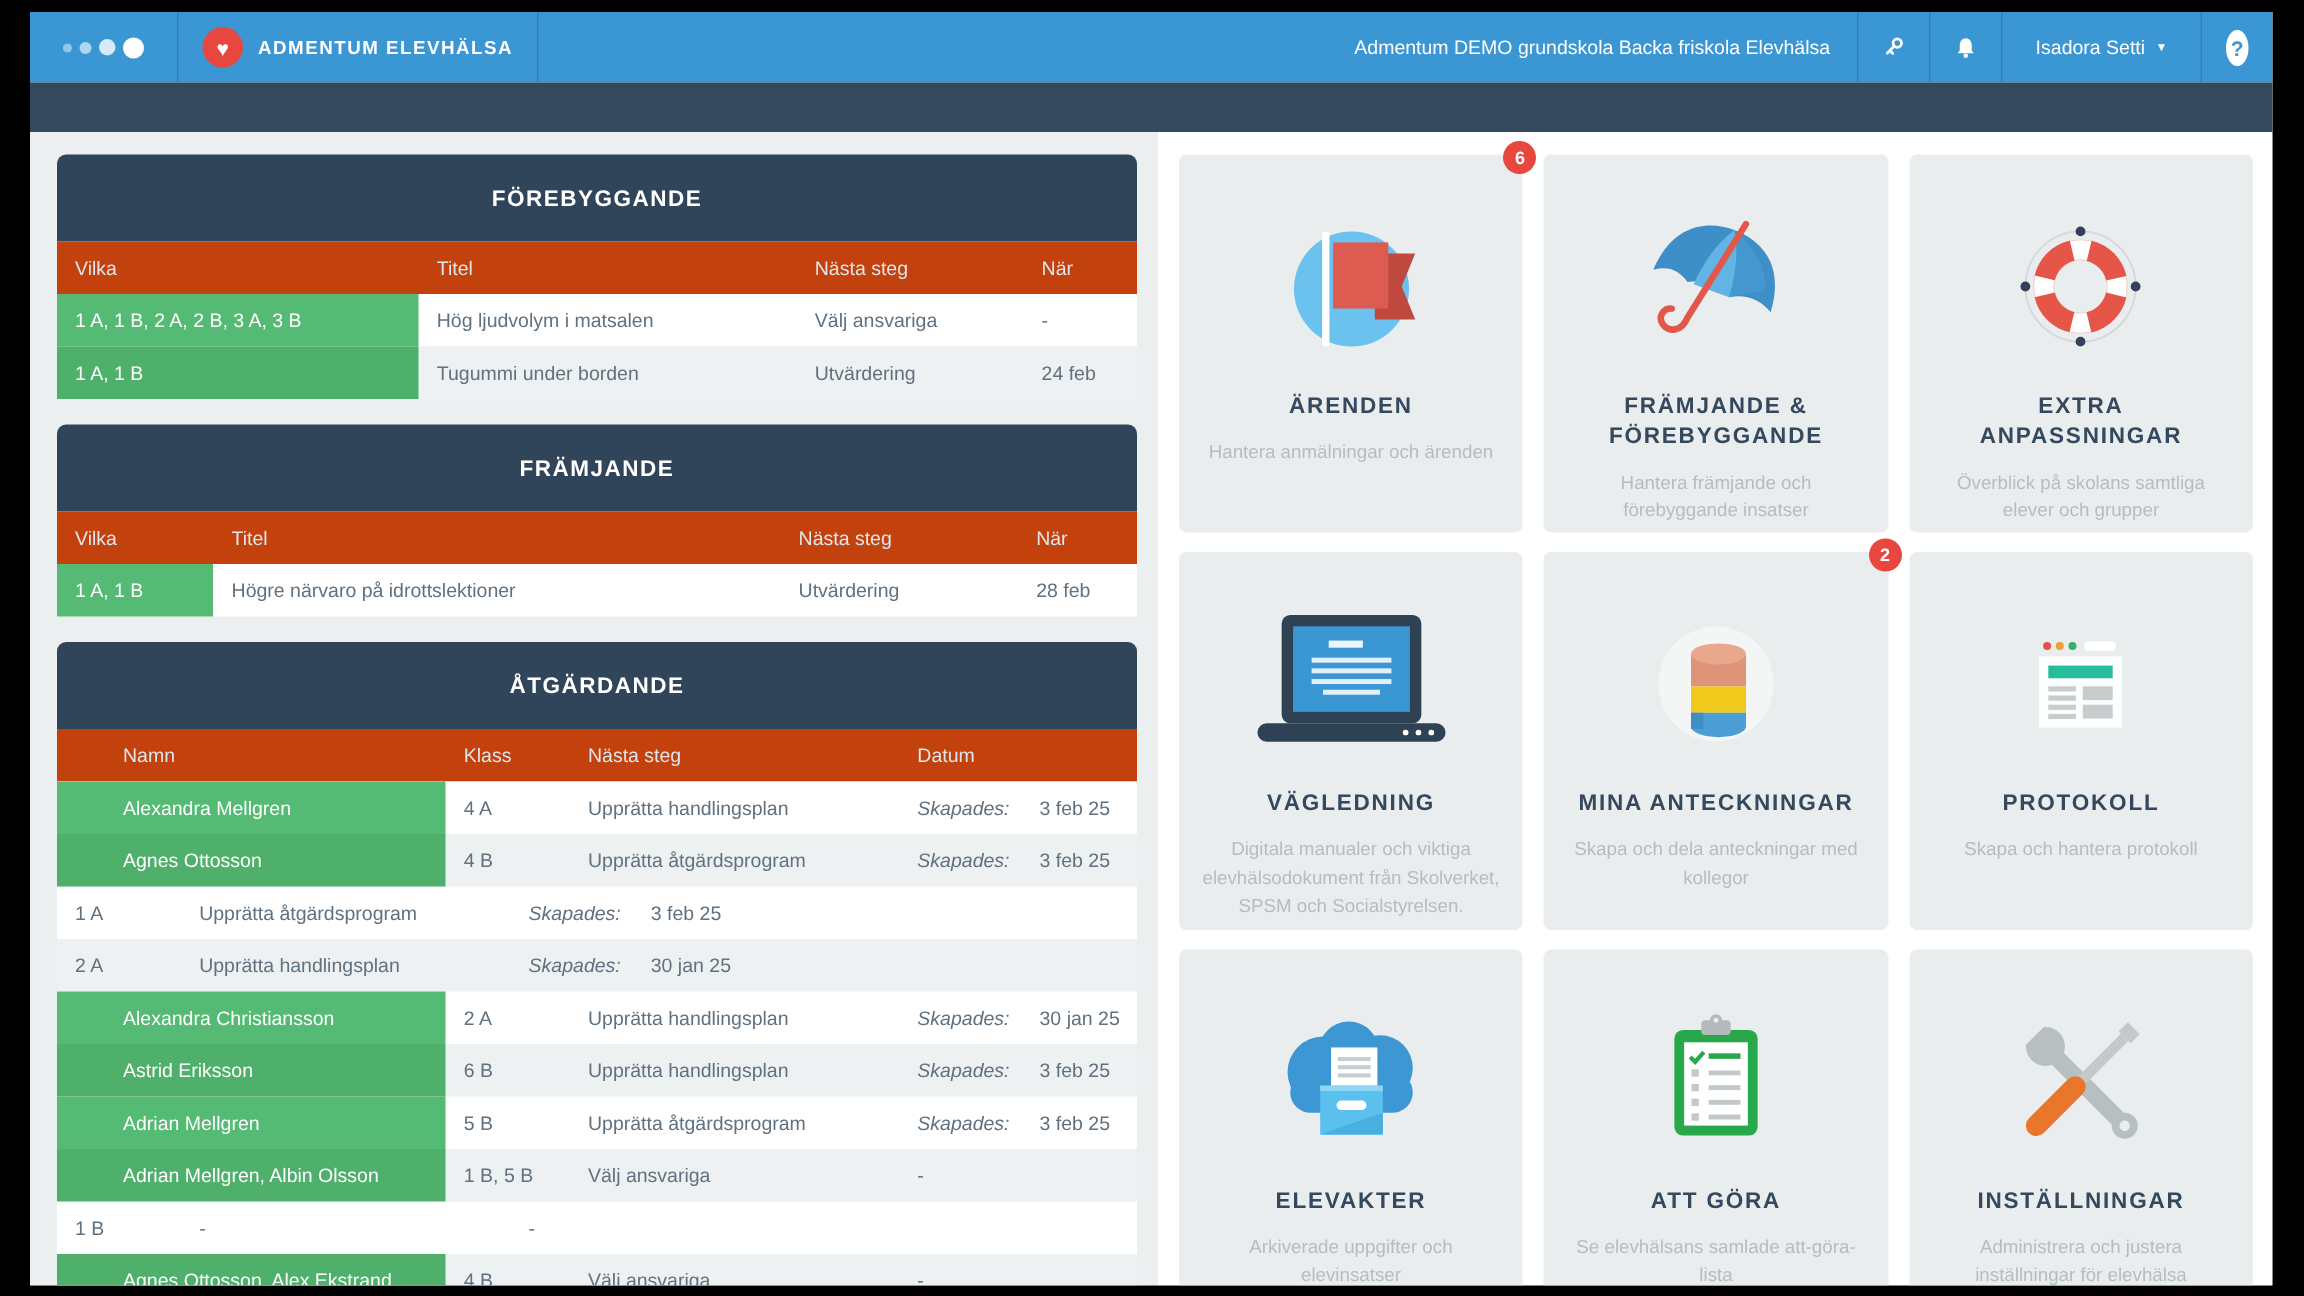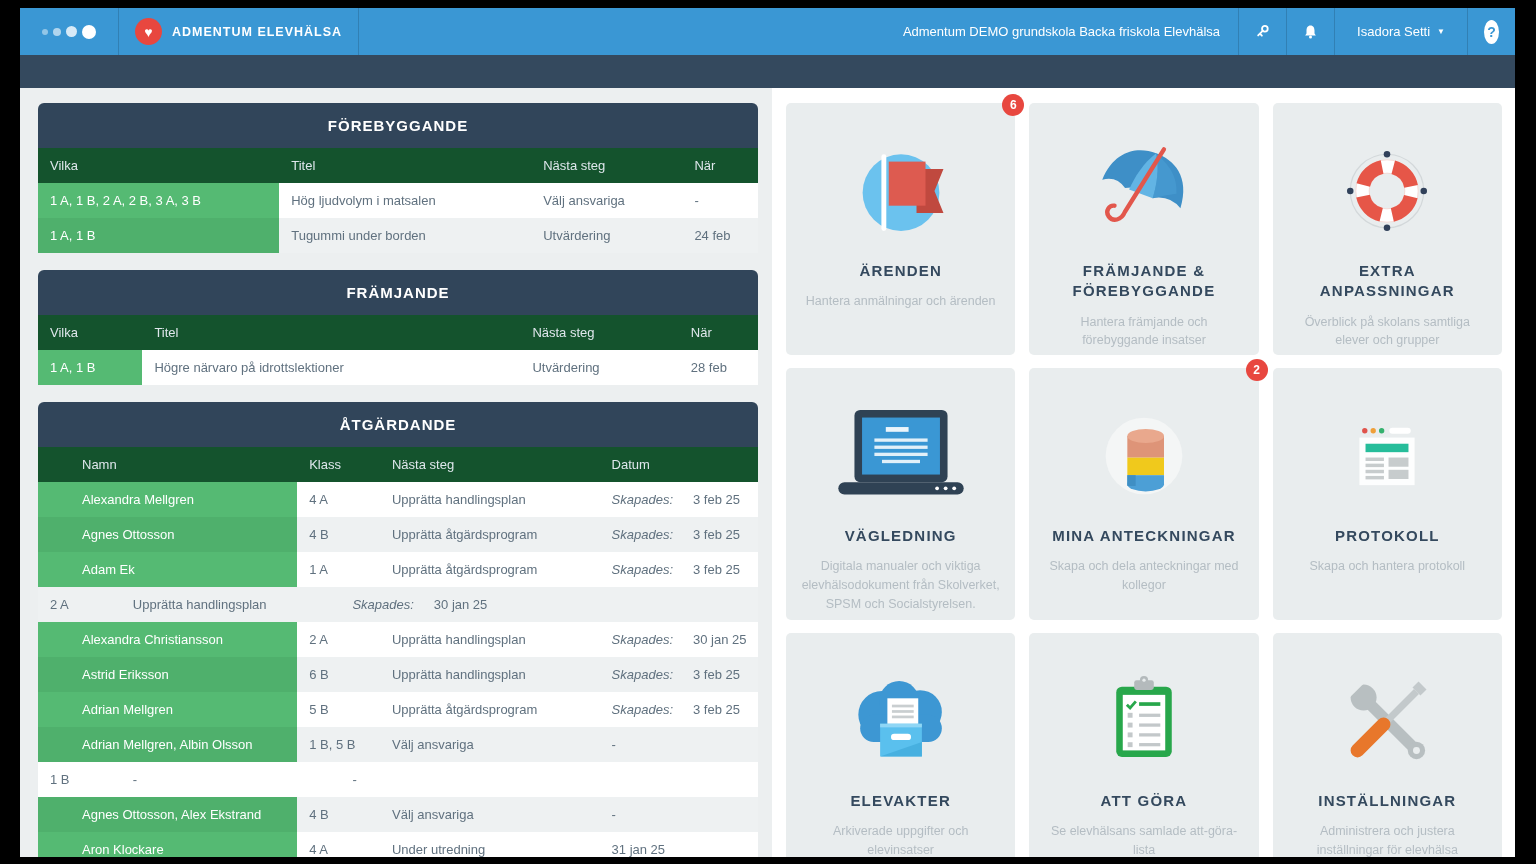--- a/index.html
+++ b/index.html
@@ -25,22 +25,22 @@
   .help-circle { width:24px; height:24px; border-radius:50%; background:#fff; color:#3a97d4; font-weight:bold; font-size:14px; display:flex; align-items:center; justify-content:center; }
   .subbar { height:33px; background:#34495e; flex:0 0 auto; }
 
   
   .content { flex:1; display:flex; overflow:hidden; }
   .left-panel { width:752px; flex:0 0 auto; background:#eceff0; padding:15px 14px 0 18px; overflow:hidden; }
   .right-panel { flex:1; background:#fff; padding:15px 13px 0 14px; overflow:hidden; }
 
   
   .etable { width:720px; margin-bottom:17px; }
-  .ttl { height:45px; background:#31455a; border-radius:6px 6px 0 0; color:#fff; display:flex; align-items:center; justify-content:center; font-size:15px; letter-spacing:1px; font-stretch:condensed; font-weight:bold; }
-  .thead { display:flex; height:35px; background:#14532d;text-align:center; }
+  .ttl { height:58px; background:#31455a; border-radius:6px 6px 0 0; color:#fff; display:flex; align-items:center; justify-content:center; font-size:15px; letter-spacing:1px; font-stretch:condensed; font-weight:bold; }
+  .thead { display:flex; height:35px; background:#c2410c;text-align:center; }
   .thead .tcell { color:#dfe7ec; font-size:13px; }
   .trow { display:flex; height:35px; background:#fff; cursor:pointer; }
   .trow:nth-child(even) { background:#eef1f2; }
   .tcell { display:flex; align-items:center; padding:0 12px; font-size:13px; color:#60717f; overflow:hidden; white-space:nowrap; }
   .cgreen { color:#fff; background:#55ba73; }
   .trow:nth-child(even) .cgreen { background:#4fb06c; }
   .datum-prefix { font-style:italic; margin-right:20px; }
   .datum-prefix:empty { margin:0; }
   
   .t1-c1{width:33.5%;} .t1-c2{width:35%;} .t1-c3{width:21%;} .t1-c4{width:10.5%;}
@@ -162,21 +162,20 @@
           <div class="tcell t3-c1 cgreen">Agnes Ottosson</div>
           <div class="tcell t3-c2">4 B</div>
           <div class="tcell t3-c3">Upprätta åtgärdsprogram</div>
           <div class="tcell t3-c4">
                 <span class="datum-prefix">Skapades:</span>
                 <span>3 feb 25</span>
               </div>
         </div>
 
         <div class="trow">
-          <div class="tcell t3-c1 cgreen">Adam Ek</div>
           <div class="tcell t3-c2">1 A</div>
           <div class="tcell t3-c3">Upprätta åtgärdsprogram</div>
           <div class="tcell t3-c4">
                 <span class="datum-prefix">Skapades:</span>
                 <span>3 feb 25</span>
               </div>
         </div>
 
         <div class="trow">
           <div class="tcell t3-c2">2 A</div>

